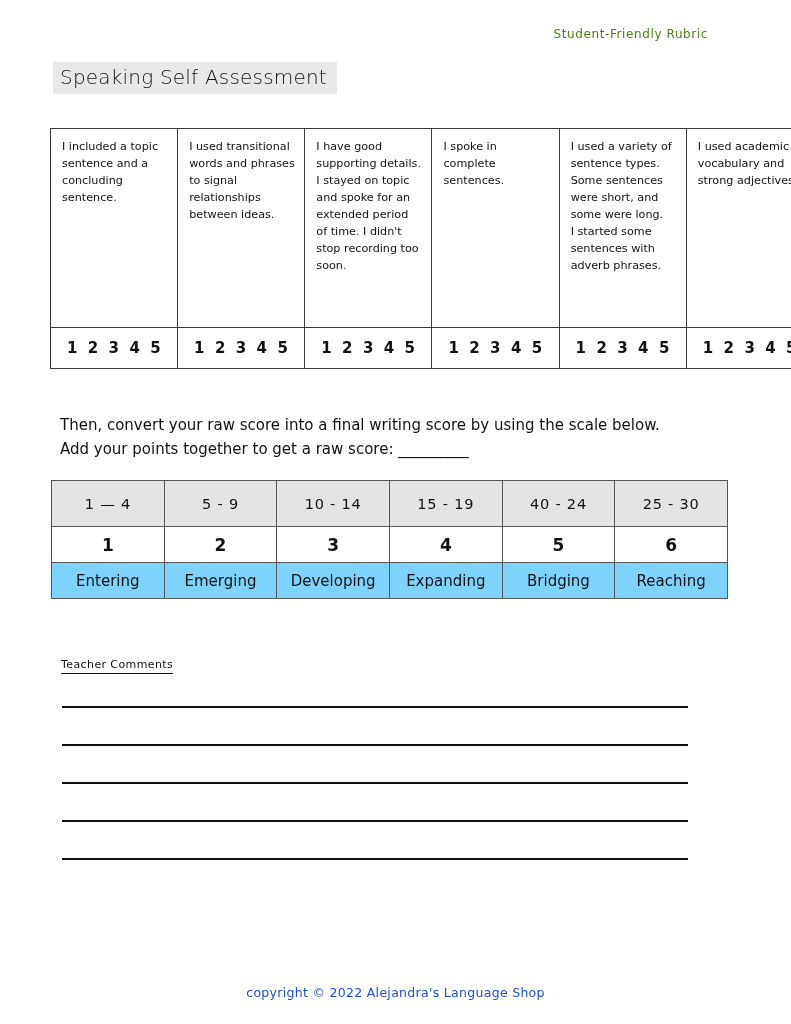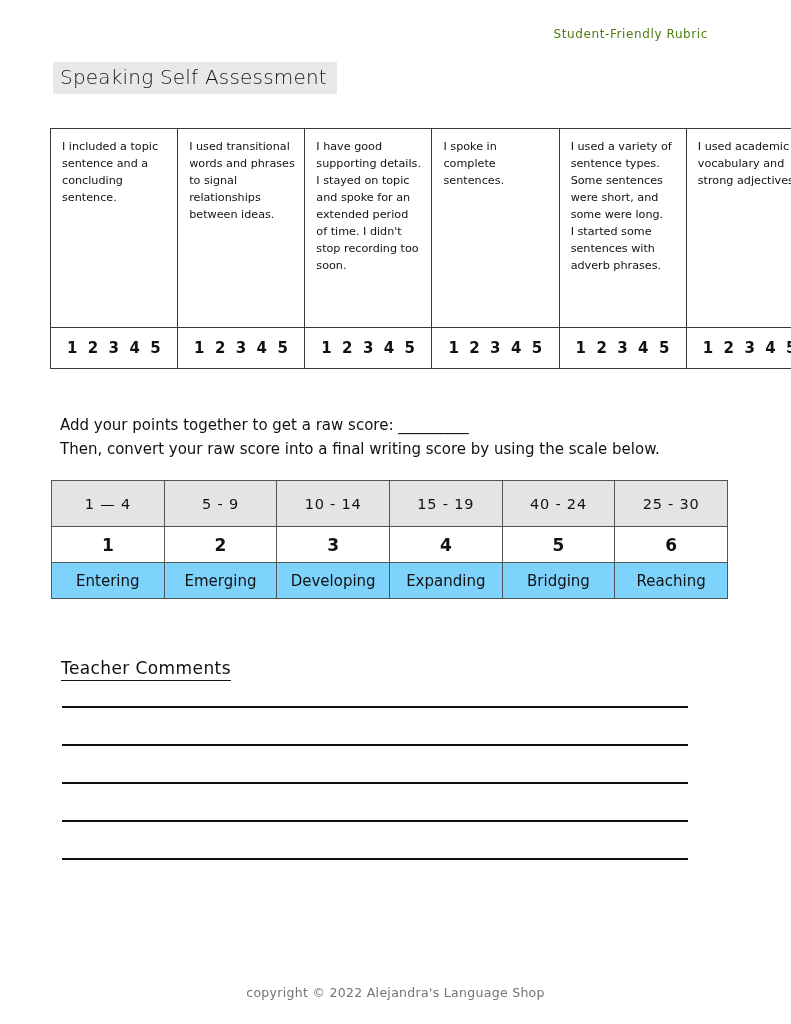--- a/index.html
+++ b/index.html
@@ -146,21 +146,21 @@
     height: 33px;
     font-size: 15px;
   }
 
   
   .comments-heading {
     position: absolute;
     left: 61px;
     top: 658px;
     font-family: "DejaVu Sans", sans-serif;
-    font-size: 17px;
+    font-size: 11px;
     letter-spacing: 0.4px;
     color: #111111;
     border-bottom: 1.4px solid #111111;
     padding-bottom: 2px;
   }
   .comment-lines {
     position: absolute;
     left: 62px;
     top: 706px;
     width: 626px;
@@ -177,21 +177,21 @@
   
   .footer {
     position: absolute;
     left: 0;
     right: 0;
     top: 985px;
     text-align: center;
     font-family: "DejaVu Sans", sans-serif;
     font-size: 12.5px;
     letter-spacing: 0.3px;
-    color: #737373;
+    color: #1d4ed8;
   }
 </style>
 </head>
 <body>
 
 <div class="page">
 
   <div class="header-note">Student-Friendly Rubric</div>
 
   <div class="title-wrap">
@@ -262,25 +262,25 @@
             <span>3</span>
             <span>4</span>
             <span>5</span>
           </div>
         </td>
       </tr>
     </tbody>
   </table>
 
   <div class="instructions">
+    <div class="line">Then, convert your raw score into a final writing score by using the scale below.</div>
     <div class="line">
       <span>Add your points together to get a raw score:</span>
       <span class="blank-fill">__________</span>
     </div>
-    <div class="line">Then, convert your raw score into a final writing score by using the scale below.</div>
   </div>
 
   <table class="scale-table">
     <tbody>
       <tr class="range-row">
         <td>1 — 4</td>
         <td>5 - 9</td>
         <td>10 - 14</td>
         <td>15 - 19</td>
         <td>40 - 24</td>

